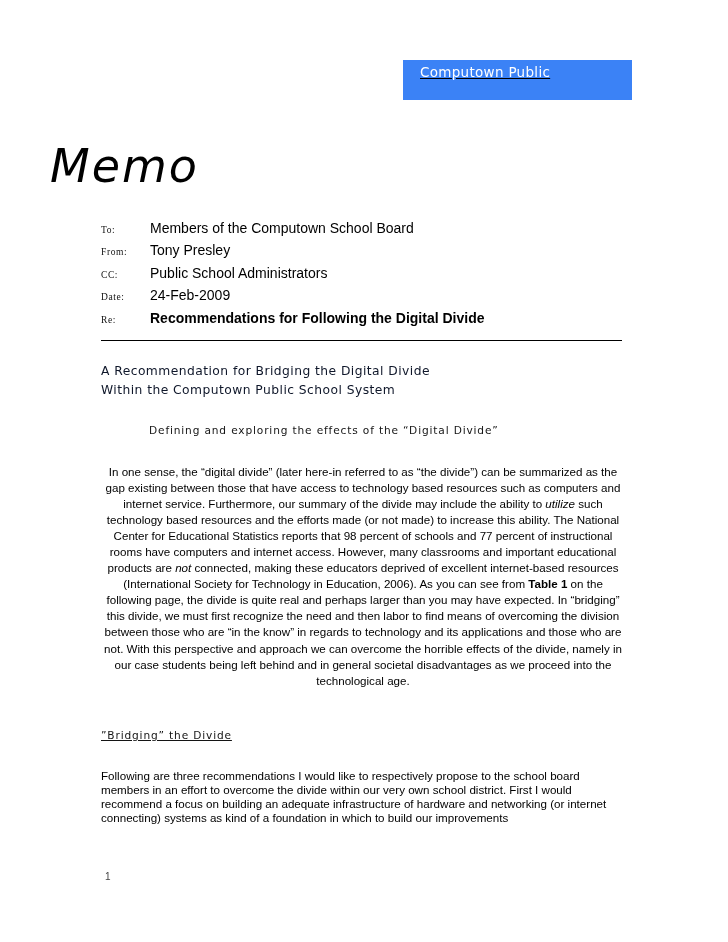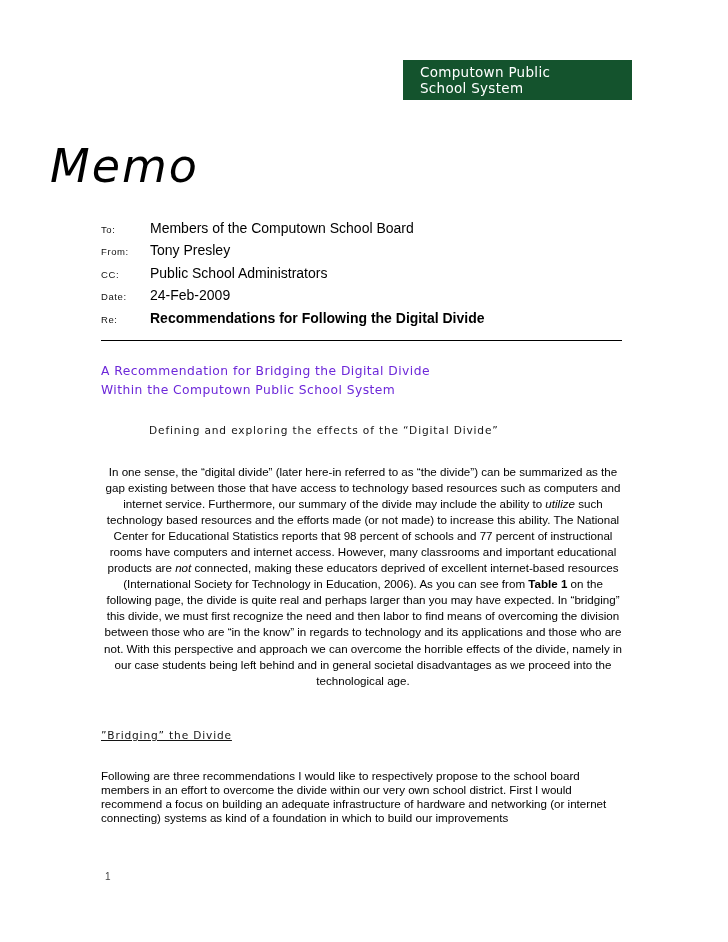--- a/index.html
+++ b/index.html
@@ -17,23 +17,24 @@
     -webkit-font-smoothing: antialiased;
   }
 
   
   #masthead {
     position: absolute;
     left: 403px;
     top: 60px;
     width: 229px;
     height: 40px;
-    background: #14532d;
+    background: #3b82f6;
     box-sizing: border-box;
     padding: 4px 0 0 17px;
+    text-decoration: underline;
   }
   #masthead .mast-line {
     display: block;
     color: #ffffff;
     font-family: "DejaVu Sans", sans-serif;
     font-size: 13.5px;
     line-height: 16px;
     letter-spacing: 0.3px;
     white-space: nowrap;
   }
@@ -61,21 +62,21 @@
     width: 525px;
   }
   .field-row {
     display: flex;
     align-items: baseline;
     height: 22.4px;
   }
   .field-label {
     width: 49px;
     flex: 0 0 49px;
-    font-family: Liberation Sans, sans-serif;
+    font-family: Liberation Serif, serif;
     font-size: 9.5px;
     letter-spacing: 0.6px;
     color: #111111;
     white-space: nowrap;
   }
   .field-value {
     font-family: "Liberation Sans", sans-serif;
     font-size: 14px;
     color: #000000;
     white-space: nowrap;
@@ -97,21 +98,21 @@
     position: absolute;
     left: 101px;
     top: 362px;
     width: 524px;
   }
   .head-block {
     font-family: "DejaVu Sans", sans-serif;
     font-size: 12.3px;
     line-height: 19px;
     letter-spacing: 0.45px;
-    color: #6d28d9;
+    color: #0f172a;
     font-weight: 400;
   }
   .head-block .hl { display: block; white-space: nowrap; }
 
   .subhead {
     font-family: "DejaVu Sans", sans-serif;
     font-size: 10.6px;
     line-height: 16px;
     letter-spacing: 0.85px;
     color: #141414;
@@ -158,21 +159,20 @@
     font-family: "Liberation Sans", sans-serif;
     font-size: 10px;
     color: #444444;
   }
 </style>
 </head>
 <body>
 
 <div id="masthead">
   <span class="mast-line">Computown Public</span>
-  <span class="mast-line">School System</span>
 </div>
 
 <div id="memo-title">Memo</div>
 
 <div id="memo-fields">
   <div class="field-row">
     <span class="field-label">To:</span>
     <span class="field-value">Members of the Computown School Board</span>
   </div>
   <div class="field-row">

